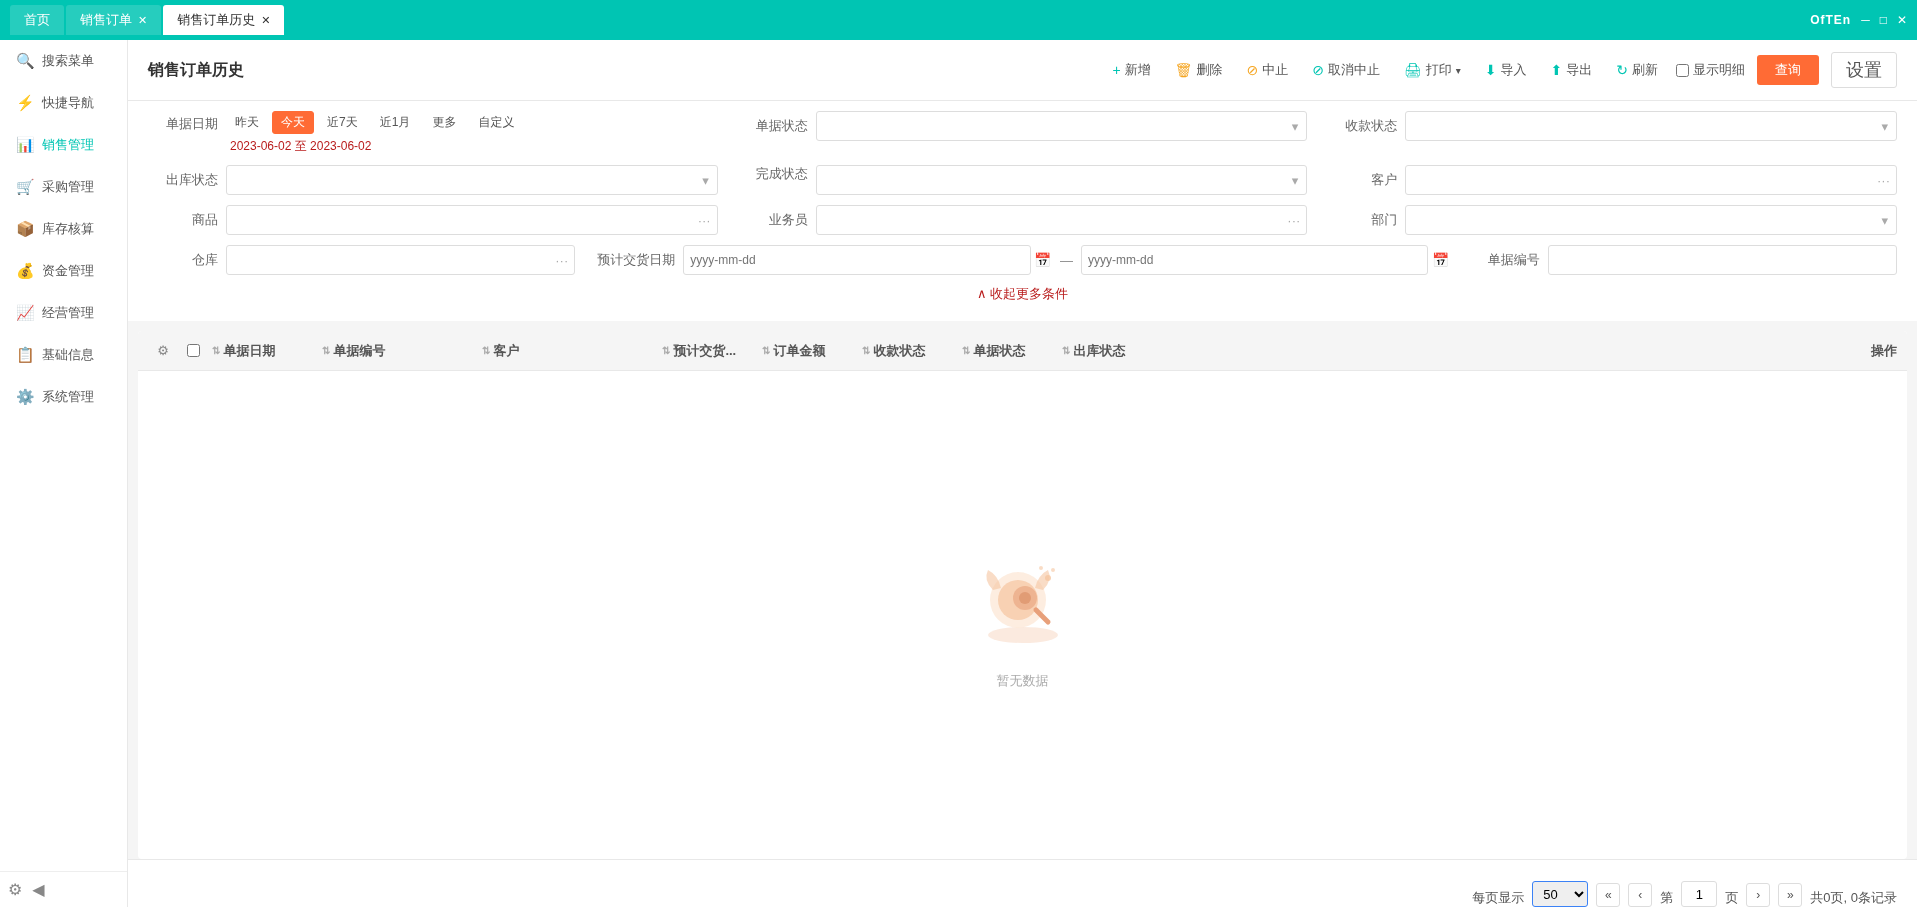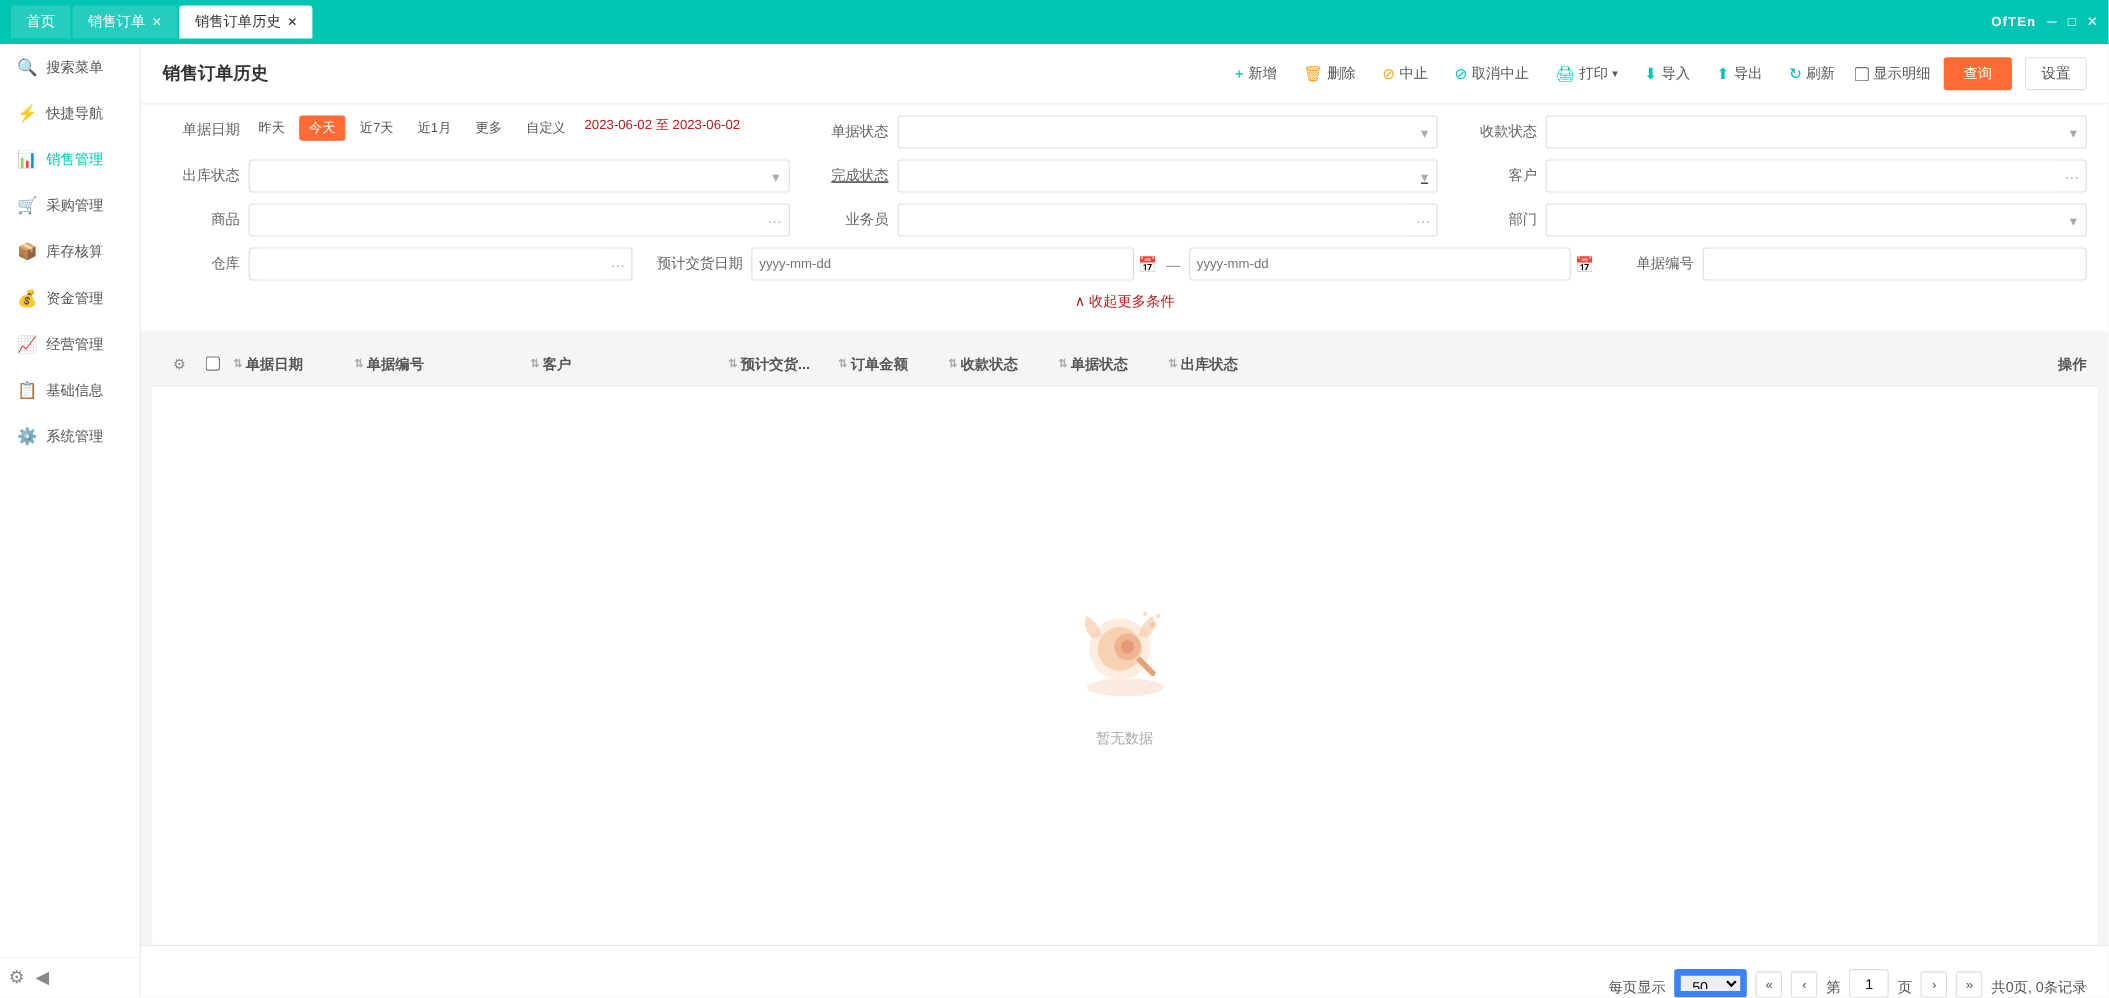--- a/index.html
+++ b/index.html
@@ -132,21 +132,21 @@
       cursor: pointer;
       font-size: 13px;
     }
     .set-btn {
       background: #fff;
       color: #555;
       border: 1px solid #ddd;
       padding: 5px 14px;
       border-radius: 3px;
       cursor: pointer;
-      font-size: 13px;
+      font-size: 18px;
     }
     .display-check {
       display: flex;
       align-items: center;
       gap: 4px;
       cursor: pointer;
       font-size: 13px;
       color: #555;
     }
     .display-check input { cursor: pointer; }
@@ -276,21 +276,21 @@
       border-top: 1px solid #e8e8e8;
       display: flex;
       align-items: flex-end;
       justify-content: flex-end;
       padding: 0 20px;
       gap: 8px;
       flex-shrink: 0;
     }
     .page-size-label { color: #555; font-size: 13px; }
     .page-size-select {
-      border: 6px solid #3b82f6;
+      border: 1px solid #3b82f6;
       border-radius: 3px;
       padding: 2px 6px;
       font-size: 13px;
       height: 26px;
     }
     .page-nav-btn {
       width: 24px;
       height: 24px;
       border: 1px solid #ddd;
       background: #fff;
@@ -440,21 +440,21 @@
           <button class="set-btn">设置</button>
         </div>
       </div>
     </div>
 
     <div class="filter-area">
 
       <div style="display:flex; align-items:flex-start; margin-bottom:10px; gap:20px;">
         <div style="display:flex; align-items:flex-start; flex:1;">
           <span class="filter-label" style="padding-top:4px;">单据日期</span>
-          <div style="display:flex; flex-direction:row; gap:4px;">
+          <div style="display:flex; flex-direction:column; gap:4px;">
             <div style="display:flex; align-items:center; gap:4px;">
               <div class="date-quick-btn">昨天</div>
               <div class="date-quick-btn active">今天</div>
               <div class="date-quick-btn">近7天</div>
               <div class="date-quick-btn">近1月</div>
               <div class="date-quick-btn">更多</div>
               <div class="date-quick-btn">自定义</div>
             </div>
             <div>
               <span class="date-range-text">2023-06-02 至 2023-06-02</span>
@@ -478,21 +478,21 @@
       </div>
 
       <div style="display:flex; align-items:center; margin-bottom:10px; gap:20px;">
         <div style="display:flex; align-items:center; flex:1;">
           <span class="filter-label">出库状态</span>
           <div class="filter-select">
             <span></span>
             <span class="arrow">▾</span>
           </div>
         </div>
-        <div style="display:flex; align-items:center; flex:1;text-decoration:underline;">
+        <div style="display:flex; flex:1;">
           <span class="filter-label">完成状态</span>
           <div class="filter-select">
             <span></span>
             <span class="arrow">▾</span>
           </div>
         </div>
         <div style="display:flex; align-items:center; flex:1;">
           <span class="filter-label">客户</span>
           <div style="display:flex; align-items:center; flex:1; border:1px solid #ddd; border-radius:3px; padding:0 6px; height:30px;">
             <input type="text" class="filter-input" style="border: none; flex: 1 1 0%; height: 28px;">

